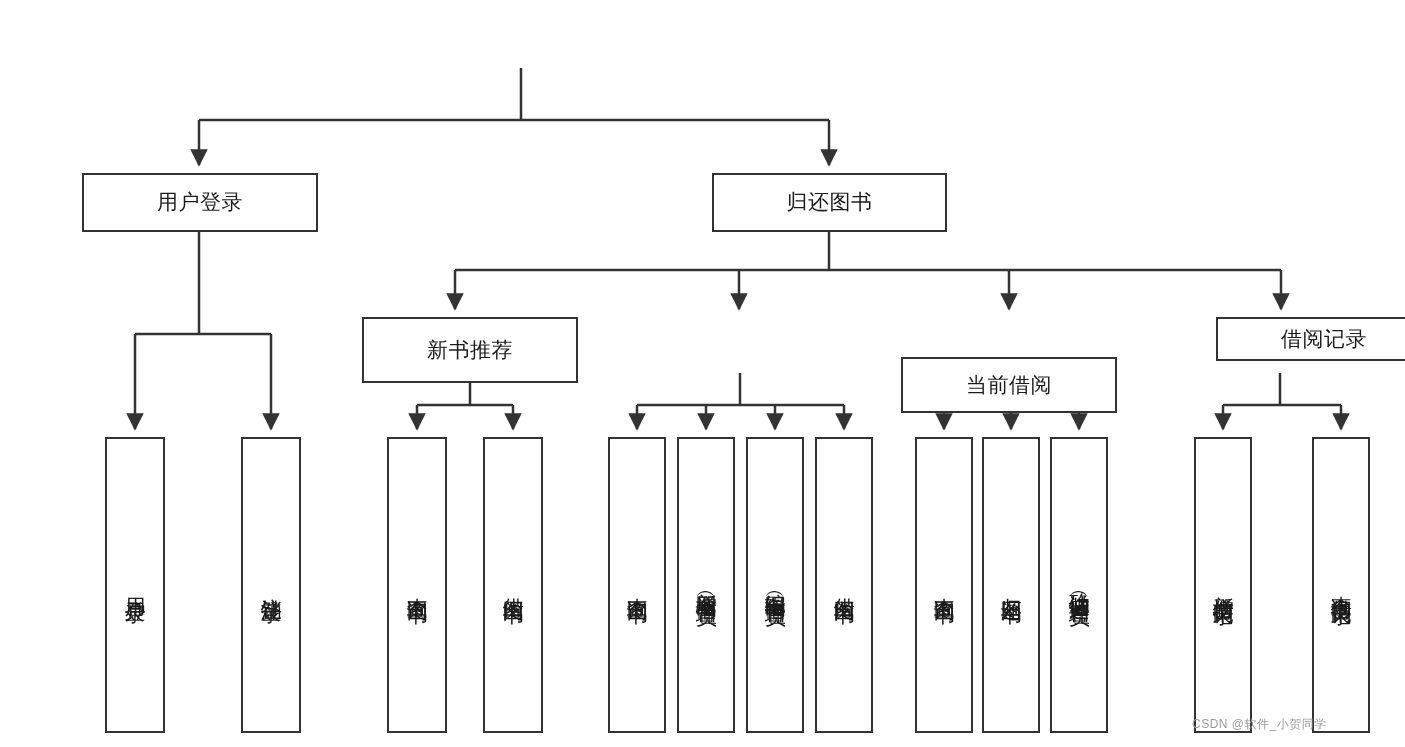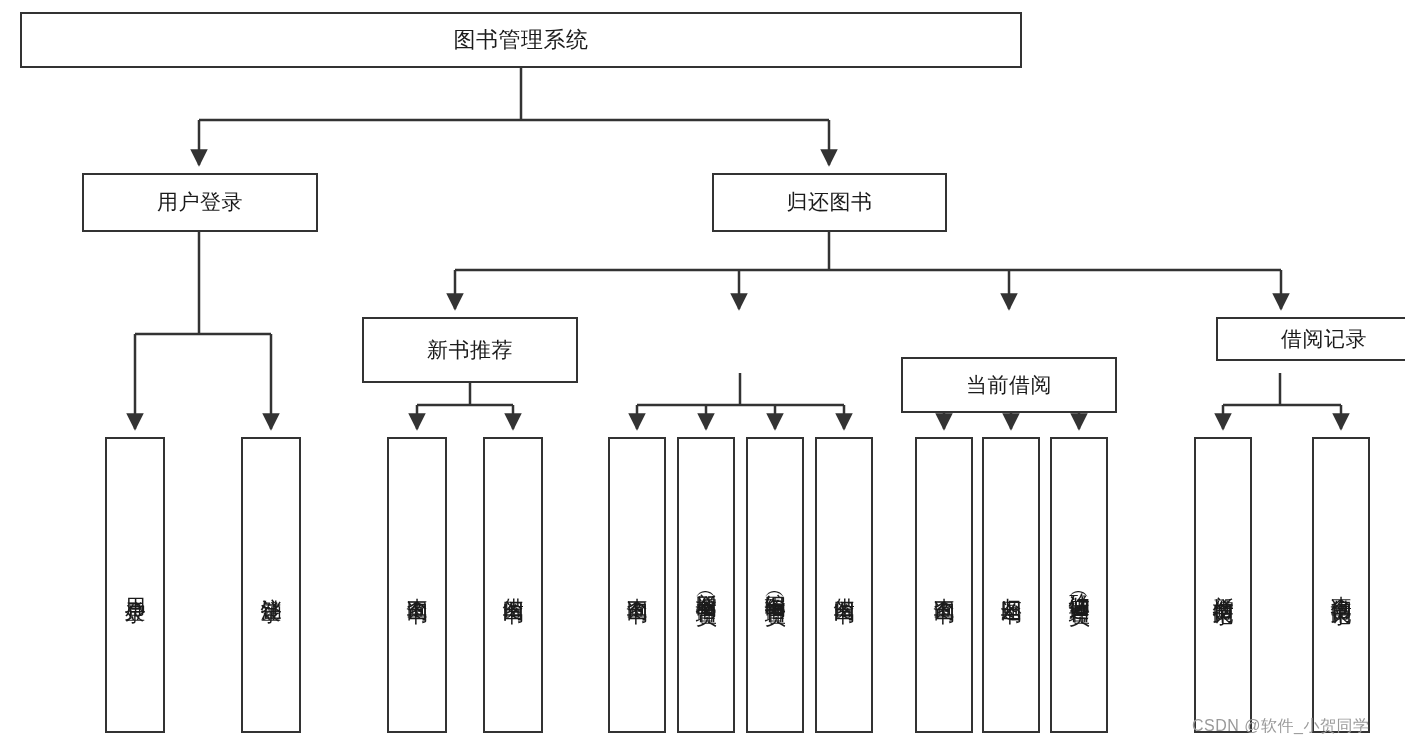--- a/index.html
+++ b/index.html
@@ -48,21 +48,21 @@
     line-height: 1.26;
     letter-spacing: 2px;
     white-space: normal;
     max-height: 100%;
   }
   .node.root .label {
     font-size: 22px;
   }
   .watermark {
     position: absolute;
-    font-size: 16px;
+    font-size: 12px;
     color: #9a9a9a;
     white-space: nowrap;
     letter-spacing: 0.5px;
   }
 </style>
 </head>
 <body>
 
 <div id="canvas">
 
@@ -109,23 +109,20 @@
       <path d="M 1011 405 L 1011 429" marker-end="url(#arrow)"></path>
       <path d="M 1079 405 L 1079 429" marker-end="url(#arrow)"></path>
 
       <path d="M 1280 373 L 1280 405"></path>
       <path d="M 1223 405 L 1341 405"></path>
       <path d="M 1223 405 L 1223 429" marker-end="url(#arrow)"></path>
       <path d="M 1341 405 L 1341 429" marker-end="url(#arrow)"></path>
     </g>
   </svg>
 
-  <div class="node root" style="left:20px; top:12px; width:1002px; height:56px;">
-    <span class="label">图书管理系统</span>
-  </div>
 
   <div class="node" style="left:82px; top:173px; width:236px; height:59px;">
     <span class="label">用户登录</span>
   </div>
   <div class="node" style="left:712px; top:173px; width:235px; height:59px;">
     <span class="label">归还图书</span>
   </div>
 
   <div class="node" style="left:362px; top:317px; width:216px; height:66px;">
     <span class="label">新书推荐</span>

